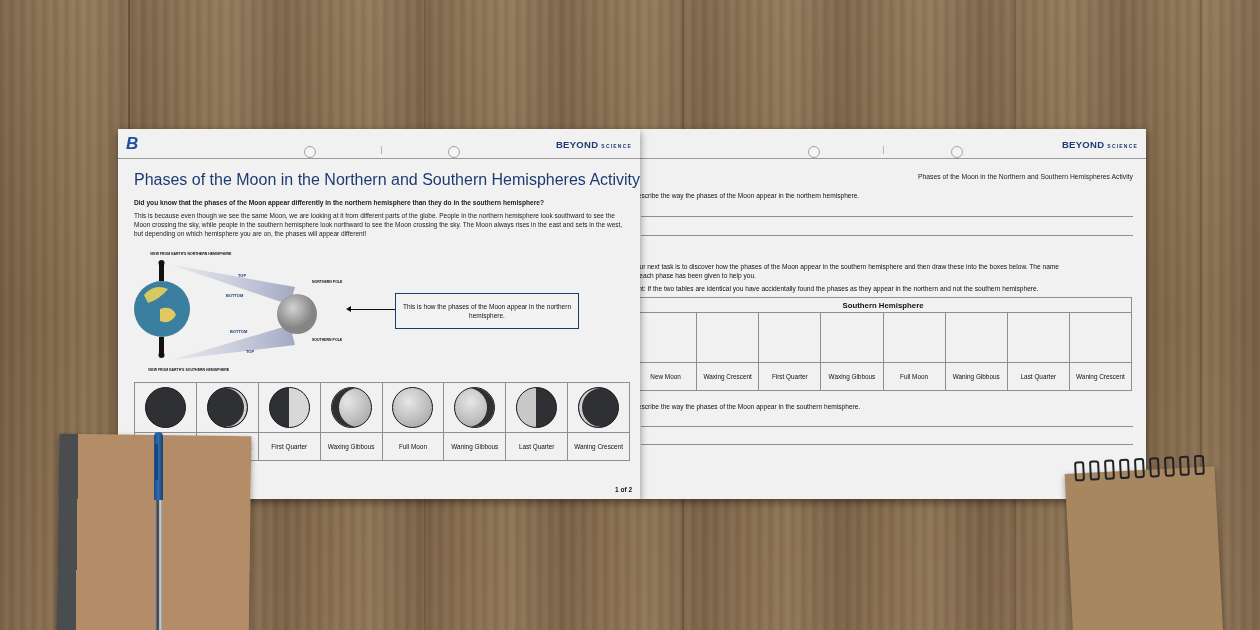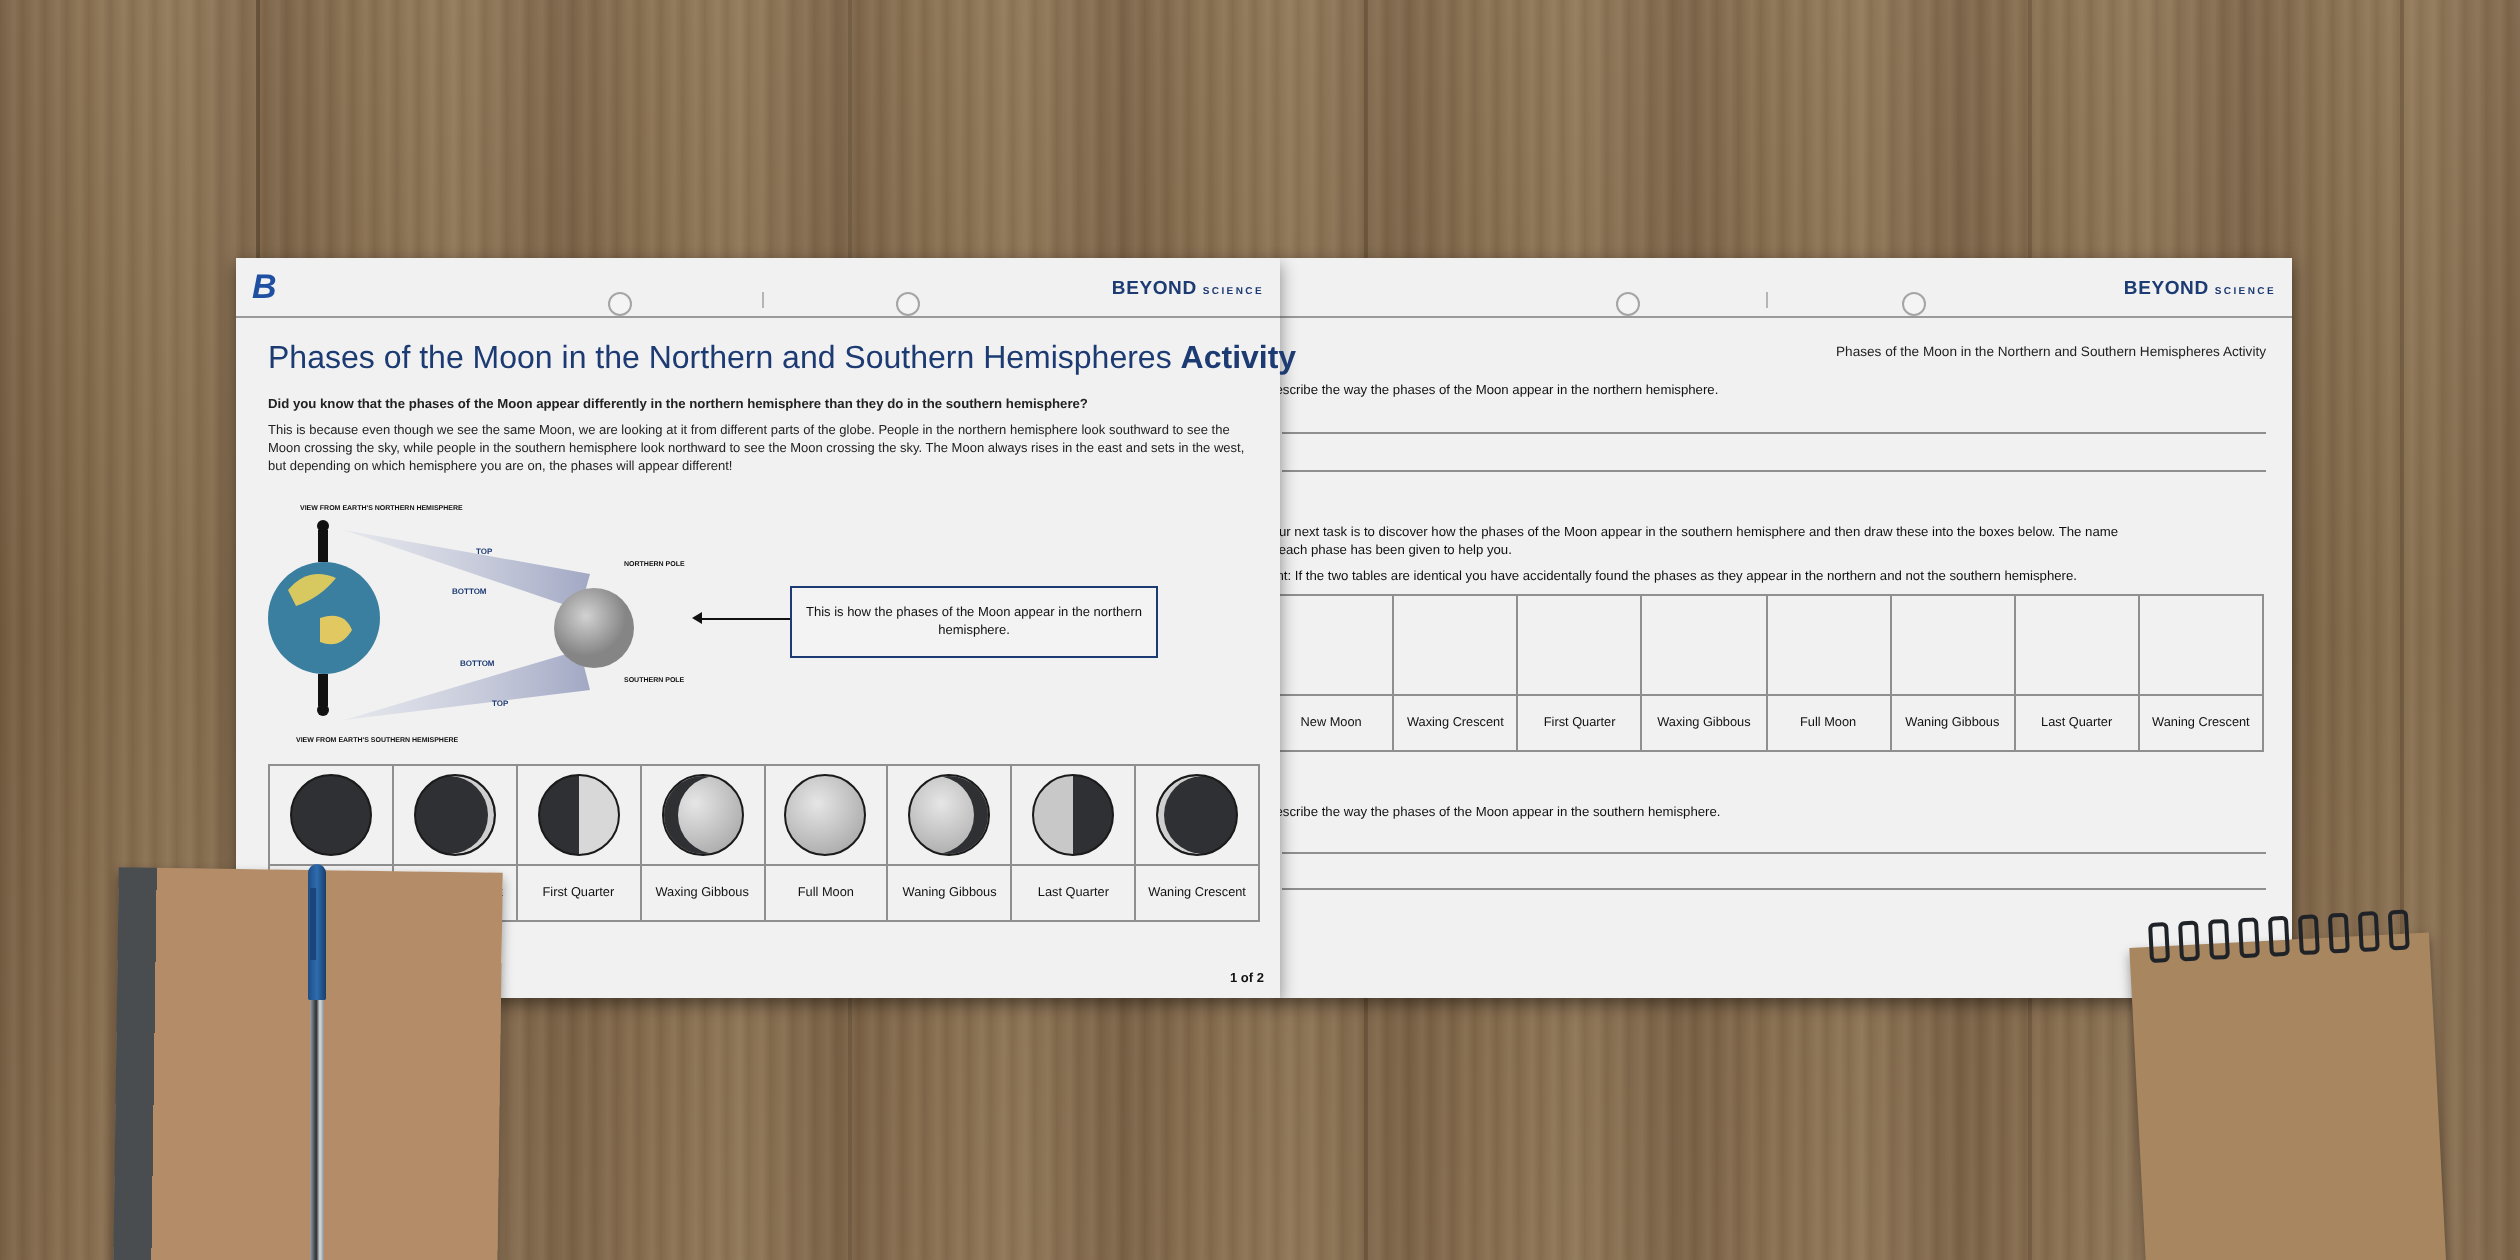--- a/index.html
+++ b/index.html
@@ -12,21 +12,21 @@
   .page{position:absolute;background:#f1f1f2;box-shadow:0 3px 8px rgba(0,0,0,0.45);}
   #page1{left:118px;top:129px;width:522px;height:370px;z-index:3;}
   #page2{left:638px;top:129px;width:508px;height:370px;z-index:2;}
   .hdr{position:absolute;left:0;right:0;top:0;height:29px;border-bottom:1.5px solid #9a9a9a;}
   .hole{position:absolute;top:17px;width:10px;height:10px;border:1px solid #a5a5a5;border-radius:50%;background:#f4f4f4;}
   .tick{position:absolute;top:17px;width:1px;height:8px;background:#b5b5b5;}
   .brand{position:absolute;top:10px;right:8px;color:#1d3b73;font-weight:bold;font-size:9.5px;letter-spacing:0.3px;}
   .brand small{font-size:5px;letter-spacing:1.2px;margin-left:3px;}
   .logo{position:absolute;left:8px;top:6px;width:14px;height:18px;color:#1e4fa1;font-weight:bold;font-style:italic;font-size:17px;line-height:18px;}
   .title{position:absolute;left:16px;top:42px;font-size:16px;color:#1d3b73;white-space:nowrap;}
-  .title b{font-weight:bold;}
+  .title b{font-weight:normal;}
   .q{position:absolute;left:16px;top:70px;font-size:6.6px;font-weight:bold;color:#222;white-space:nowrap;}
   .para{position:absolute;left:16px;top:82px;width:498px;font-size:6.5px;line-height:9px;color:#222;}
   .diagram{position:absolute;left:12px;top:118px;width:250px;height:128px;}
   .callout{position:absolute;left:277px;top:164px;width:182px;height:34px;border:1.5px solid #1d3b73;background:#f3f3f3;font-size:6.5px;text-align:center;line-height:9px;display:flex;align-items:center;justify-content:center;color:#111;}
   .arrow{position:absolute;left:232px;top:180px;width:45px;height:1.2px;background:#111;}
   .arrow:before{content:"";position:absolute;left:-4px;top:-3px;border-right:5px solid #111;border-top:3.5px solid transparent;border-bottom:3.5px solid transparent;}
   table.phases{position:absolute;border-collapse:collapse;table-layout:fixed;}
   table.phases td, table.phases th{border:1px solid #8f8f8f;text-align:center;padding:0;font-size:6.4px;color:#111;}
   table.phases th{font-weight:bold;font-size:7.8px;height:14px;background:#f1f1f1;}
   .moon{width:41px;height:41px;border-radius:50%;margin:0 auto;position:relative;overflow:hidden;border:1.5px solid #1a1a1a;box-sizing:border-box;}
@@ -62,20 +62,23 @@
   </div>
   <div class="p2title">Phases of the Moon in the Northern and Southern Hemispheres Activity</div>
   <div class="p2text" style="top:63px;left:-5px">Describe the way the phases of the Moon appear in the northern hemisphere.</div>
   <div class="line" style="top:87px"></div>
   <div class="line" style="top:106px"></div>
   <div class="p2text" style="top:134px;left:-6px">Your next task is to discover how the phases of the Moon appear in the southern hemisphere and then draw these into the boxes below. The name</div>
   <div class="p2text" style="top:143px;left:-6px">of each phase has been given to help you.</div>
   <div class="p2text" style="top:156px;left:-6px">Hint: If the two tables are identical you have accidentally found the phases as they appear in the northern and not the southern hemisphere.</div>
   <table class="phases" style="left:-4px;top:168px;width:498px;">
     <tbody>
+        <tr>
+          <th colspan="8">Southern Hemisphere</th>
+        </tr>
     <tr style="height:50px">
       <td></td>
           <td></td>
       <td></td>
           <td></td>
       <td></td>
           <td></td>
       <td></td>
           <td></td>
     </tr>

